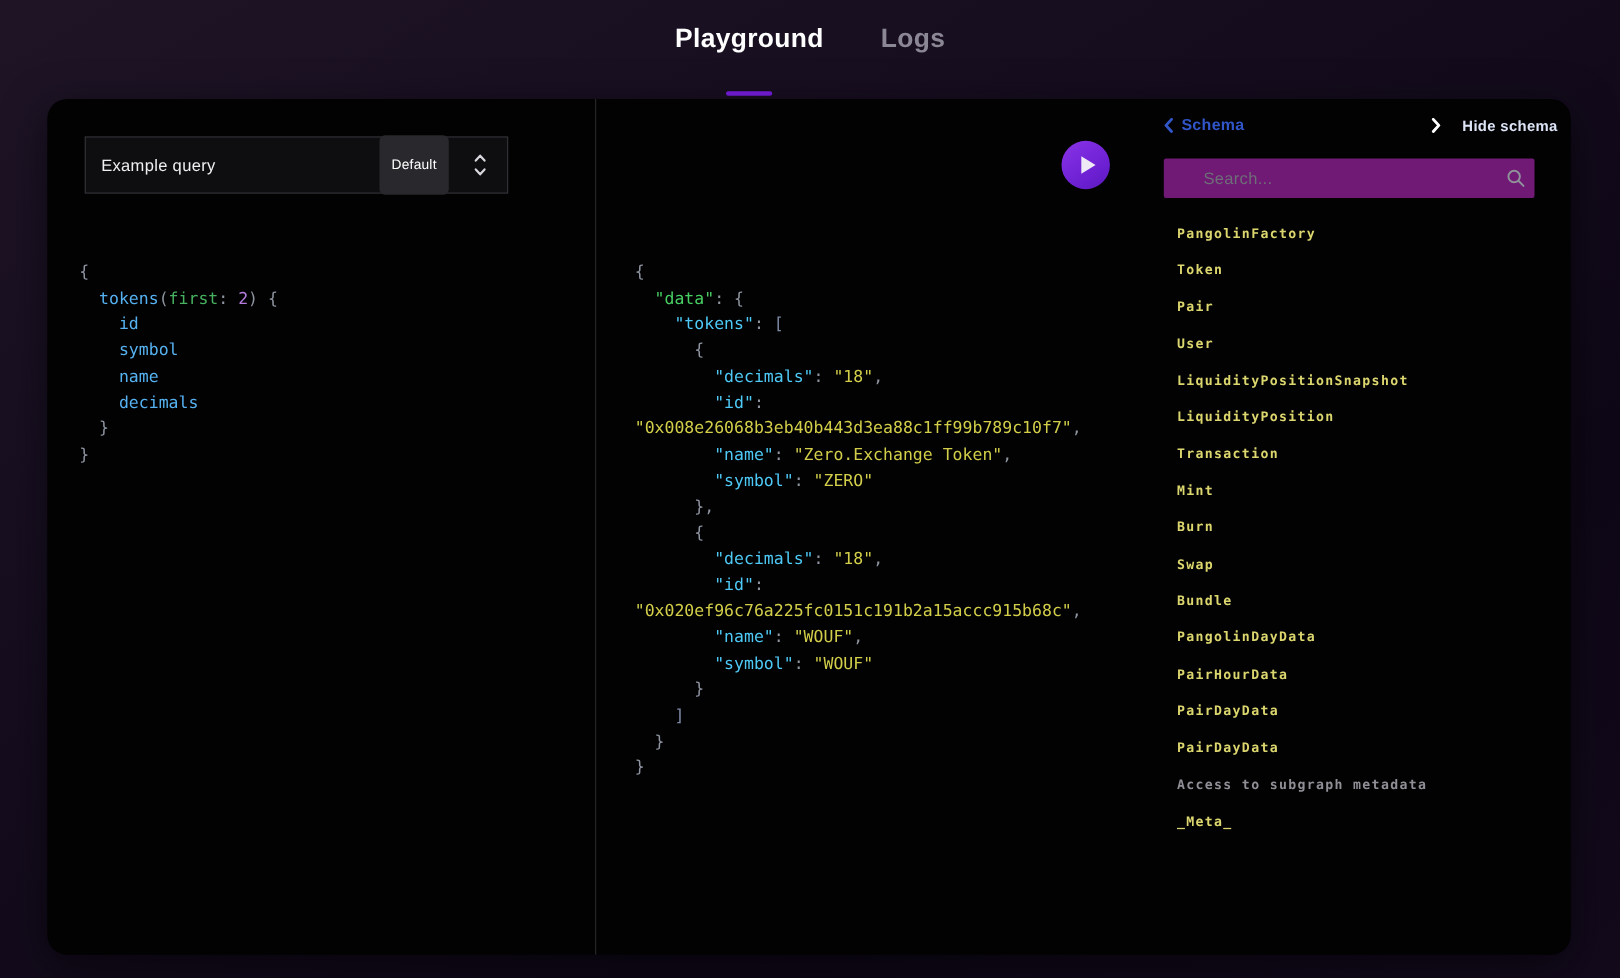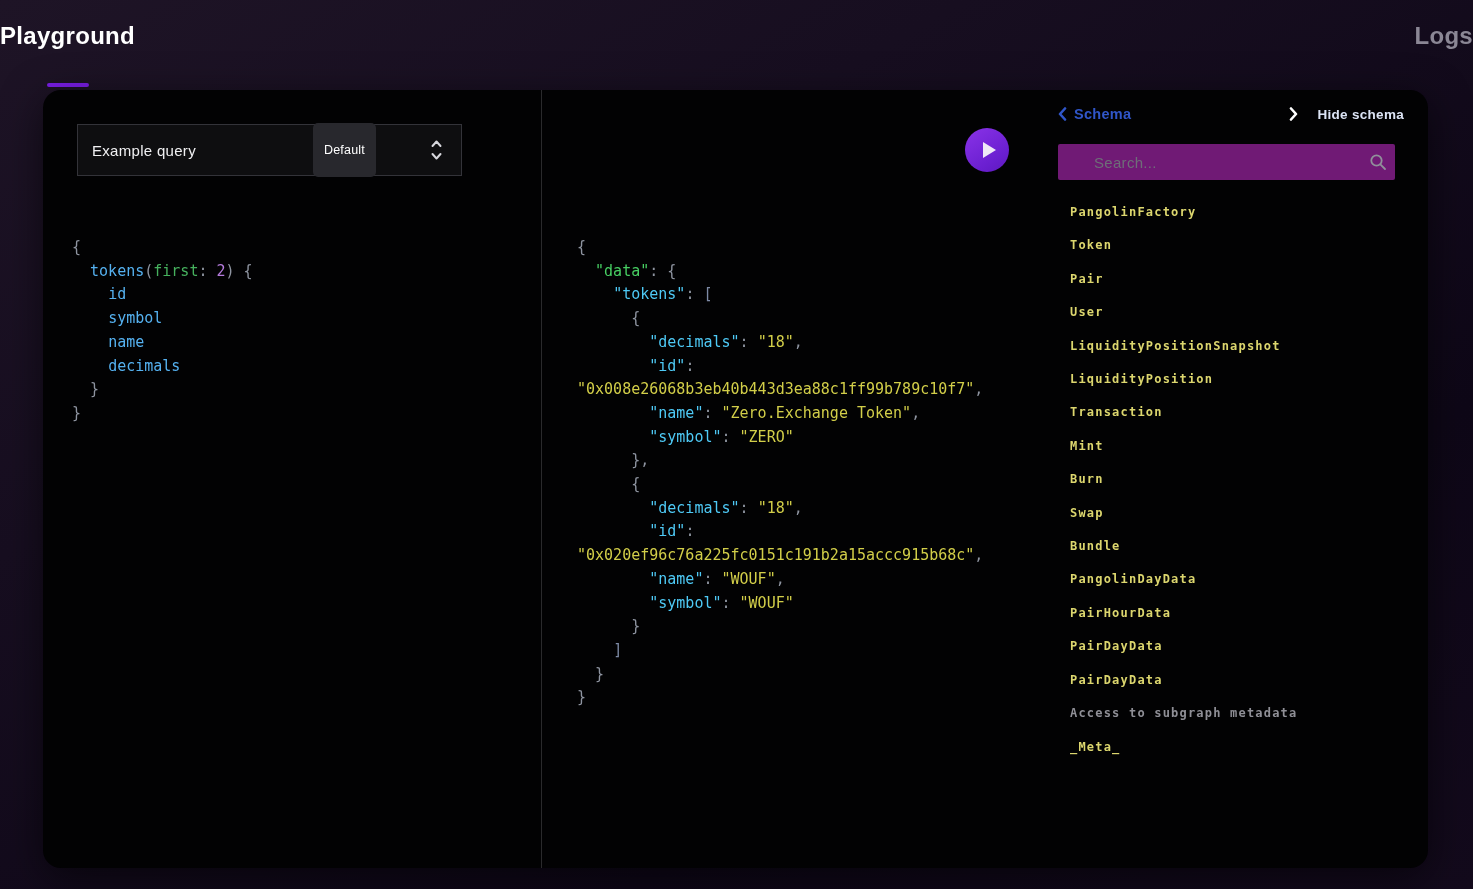--- a/index.html
+++ b/index.html
@@ -12,21 +12,21 @@
   .screen {
     position:relative;
     width:1473px; height:889px;
     background:linear-gradient(150deg,#1e1426 0%,#170e20 32%,#0e0717 72%,#130a1c 100%);
     overflow:hidden;
   }
 
   
   .top-tabs {
     position:absolute; top:0; left:0; right:0; height:88px;
-    display:flex; justify-content:space-between; align-items:center; gap:52px;
+    display:flex; justify-content:center; align-items:center; gap:52px;
   }
   .tab {
     position:relative; height:88px; display:flex; align-items:center;
     padding-bottom:16px; cursor:pointer;
     font-size:24px; font-weight:700; letter-spacing:.3px;
   }
   .tab.active { color:#ffffff; }
   .tab.inactive { color:#8b8795; }
   .tab.active::after {
     content:""; position:absolute; bottom:1px; left:50%; transform:translateX(-50%);
@@ -37,21 +37,21 @@
   .card {
     position:absolute; left:43px; top:90px; width:1385px; height:778px;
     background:#020203; border-radius:18px; overflow:hidden;
     box-shadow:0 10px 40px rgba(0,0,0,.55);
   }
 
   
   .query-select {
     position:absolute; left:34px; top:34px; width:385px; height:52px;
     background:#0e0e10; border:1px solid #333339; display:flex; align-items:center;
-    padding:0 18px 0 14px; cursor:pointer;gap:32px;
+    padding:0 18px 0 14px; cursor:pointer;
   }
   .query-select .label { color:#f0f0f2; font-size:15px; letter-spacing:.3px; flex:1; }
   .chip {
     background:#28282d; color:#ffffff; font-size:12.5px; letter-spacing:.2px;
     border-radius:5px; padding:20px 11px; margin-right:22px;
   }
   .updown-icon { width:13px; height:22px; display:block; }
 
   
   .code {
@@ -88,21 +88,21 @@
     width:0; height:0; margin-left:4px;
     border-left:13px solid #efe9f6;
     border-top:8px solid transparent;
     border-bottom:8px solid transparent;
   }
 
   
   .sidebar { position:absolute; left:999px; top:0; width:386px; height:100%; }
   .sidebar-header {
     height:48px; display:flex; align-items:center; justify-content:space-between;
-    padding:0 24px 0 16px;
+    padding:0 12px 0 16px;
   }
   .schema-back { display:flex; align-items:center; gap:7px; cursor:pointer;
     color:#3056c9; font-size:14.5px; font-weight:700; letter-spacing:.3px; }
   .hide-schema { display:flex; align-items:center; gap:19px; cursor:pointer;
     color:#dce4f5; font-size:13.5px; font-weight:700; letter-spacing:.3px; }
   .chev { width:9px; height:14px; display:block; }
 
   .search-box {
     position:relative; margin:6px 0 0 16px; width:337px; height:36px;
     background:#701a75; border-radius:2px;

